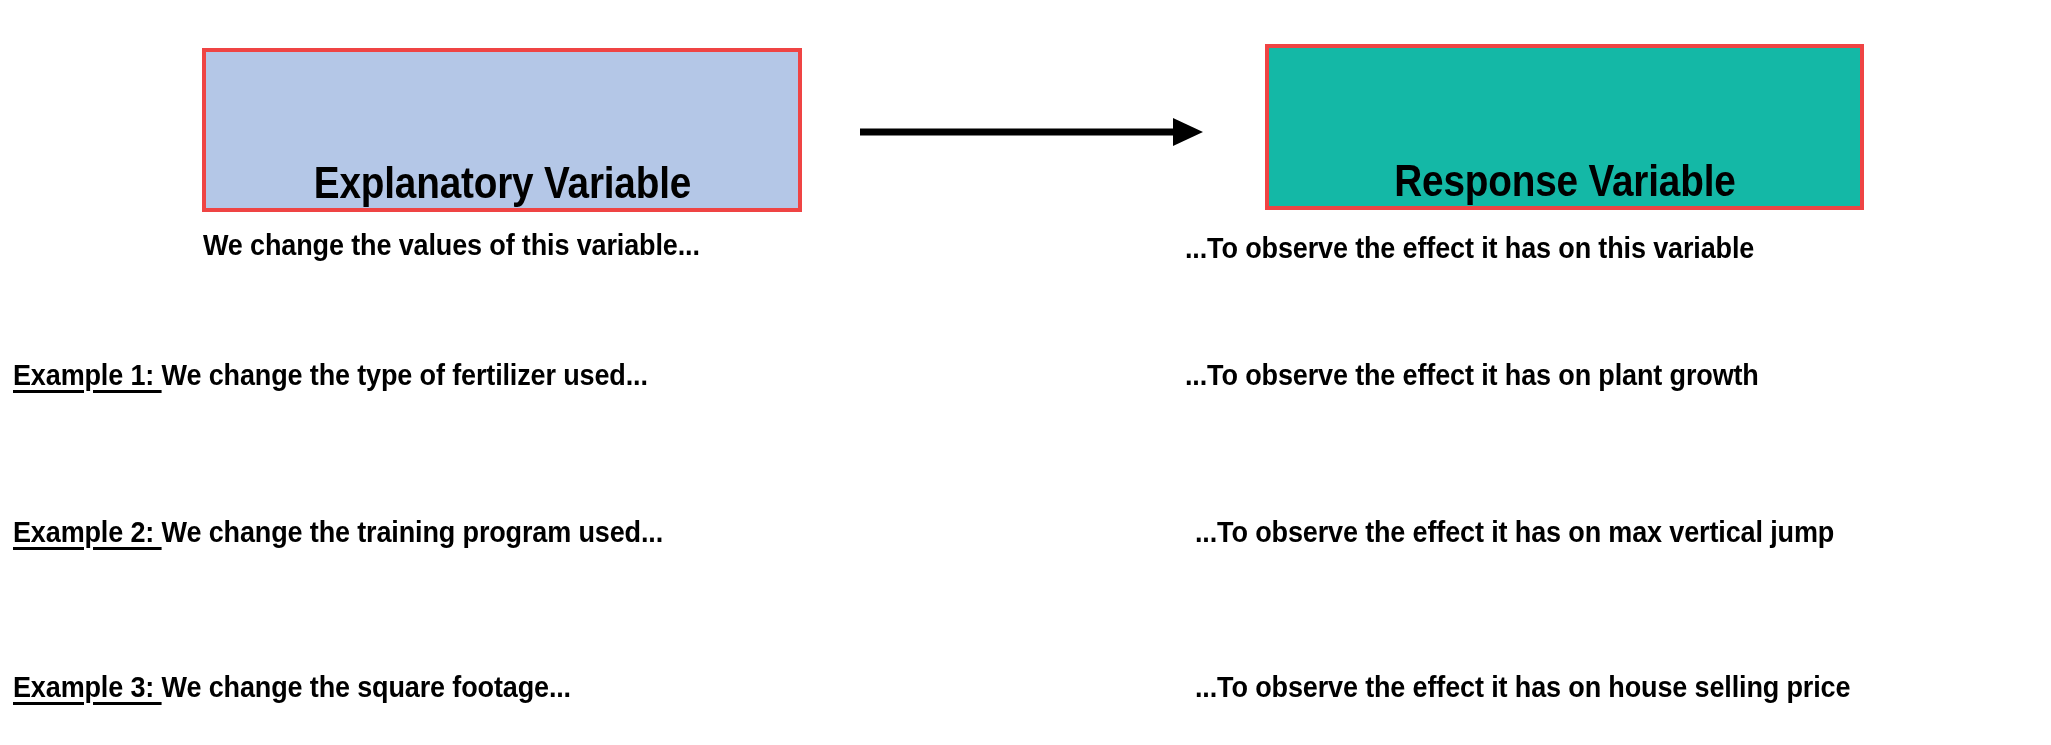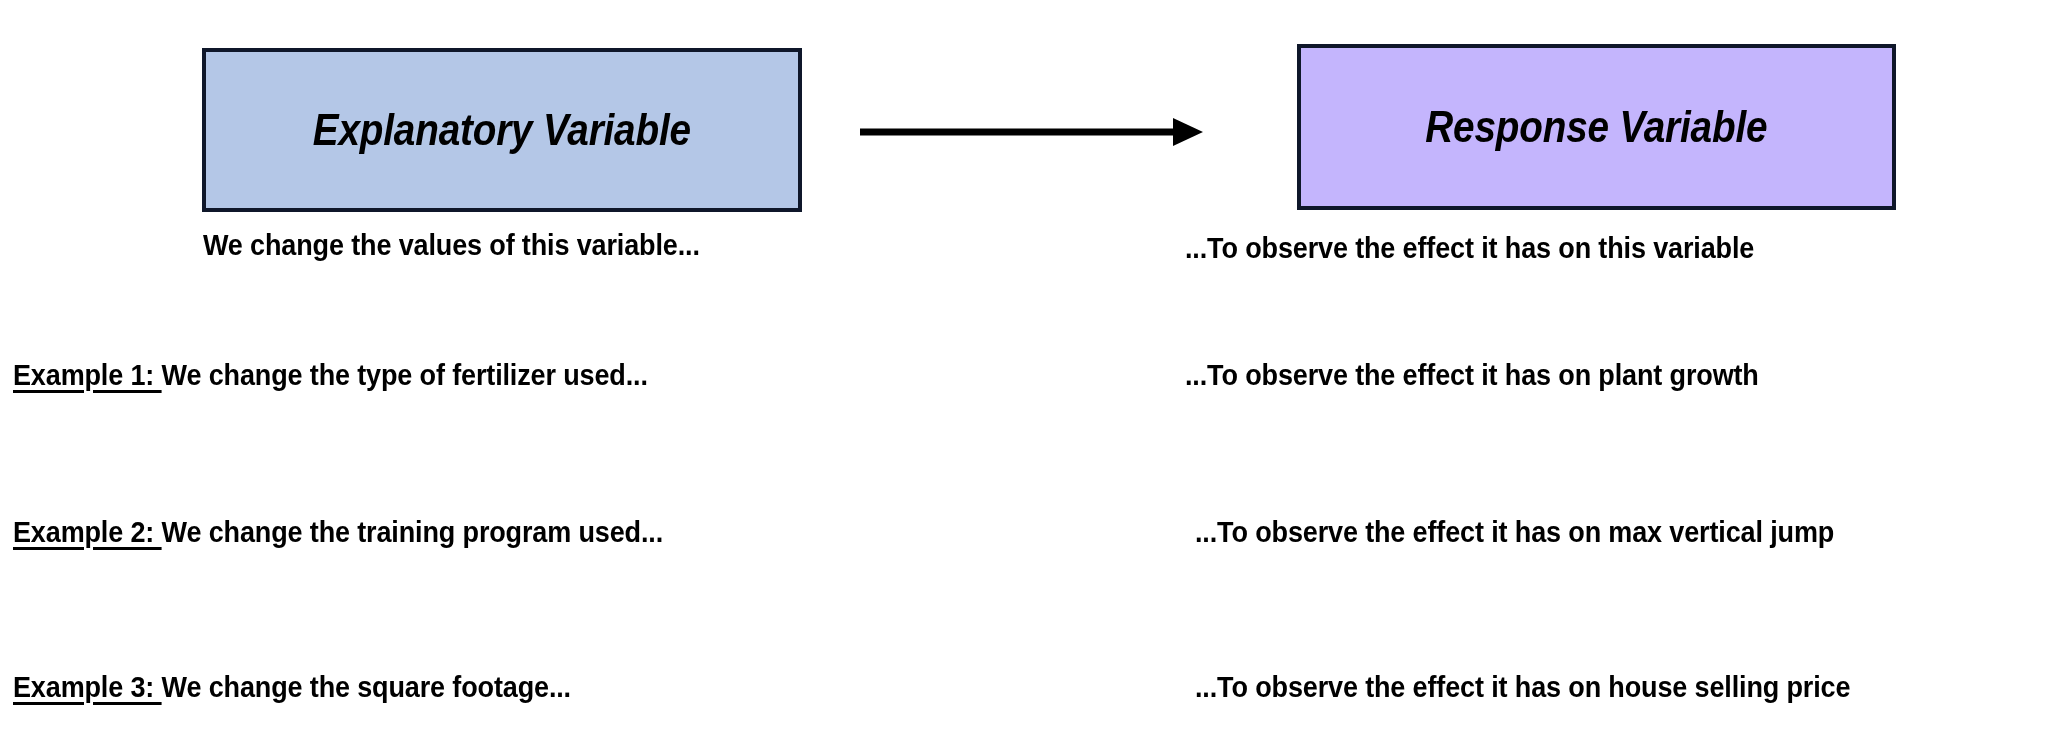--- a/index.html
+++ b/index.html
@@ -12,41 +12,39 @@
     height: 745px;
     position: relative;
     overflow: hidden;
     font-family: "Liberation Sans", sans-serif;
     color: #000000;
   }
 
   
   .var-box {
     position: absolute;
-    border: 4px solid #0f172a;
+    border: 4px solid #ef4444;
     box-sizing: border-box;
     display: flex;
-    align-items: center;
+    align-items: flex-end;
     justify-content: center;
-    font-style: italic;
   }
   #explanatory-box {
     left: 202px;
     top: 48px;
     width: 600px;
     height: 164px;
     background: #b4c7e7;
   }
   #response-box {
     left: 1265px;
     top: 44px;
     width: 599px;
     height: 166px;
-    background: #c4b5fd;
-    margin-left: 32px;
+    background: #14b8a6;
   }
   .box-label {
     font-size: 44px;
     font-weight: bold;
     letter-spacing: -0.2px;
     transform: scaleX(0.88);
     transform-origin: center center;
     white-space: nowrap;
   }
 

